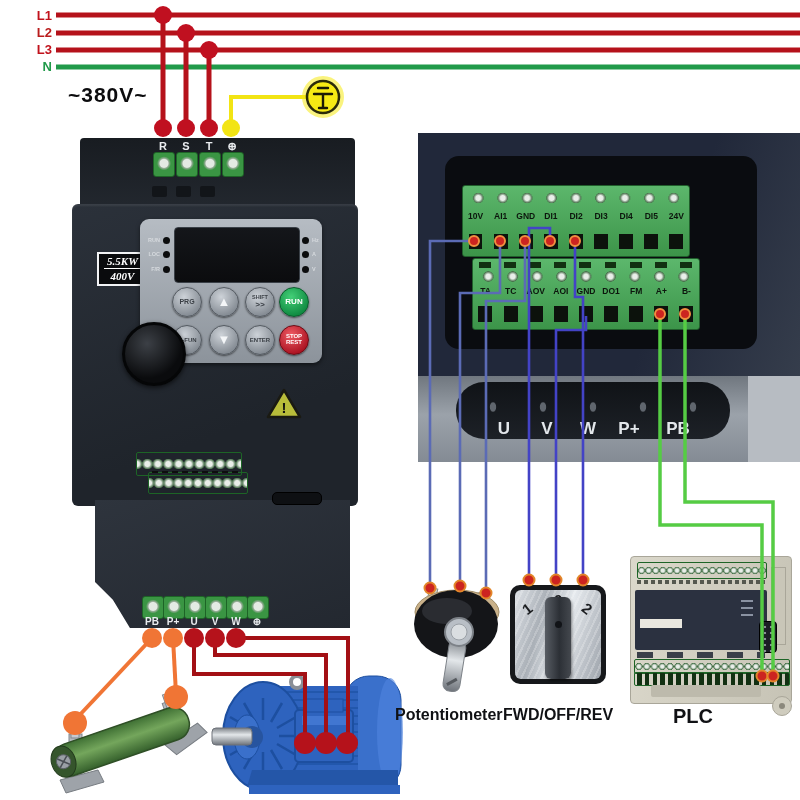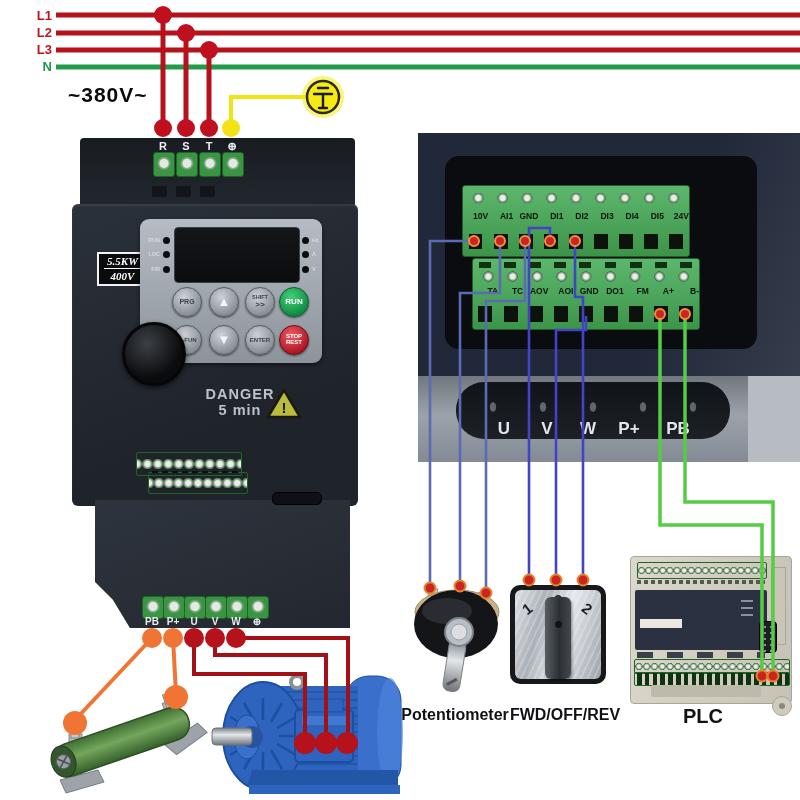--- a/index.html
+++ b/index.html
@@ -39,21 +39,21 @@
   .midstrip{background:linear-gradient(180deg,#55b064,#3a9448);border:1px solid #1d6426;border-radius:2px;}
   .screws{background-image:radial-gradient(circle at 50% 50%,#e9eee9 0 2.5px,#9fb3a0 3.5px,#49704c 5px,rgba(0,0,0,0) 5.5px);background-position:center;}
   #dashline{left:152px;top:471px;width:86px;height:0;border-top:2px dashed #0d0f0d;}
   #slot{left:272px;top:492px;width:48px;height:11px;background:#0e1013;border-radius:5px;border:1px solid #000;}
   .bterm-label{top:616px;width:22px;text-align:center;color:#e9ecef;font-weight:bold;font-size:10px;}
   
   #panel{left:418px;top:133px;width:382px;height:329px;background:linear-gradient(110deg,#21283a 60%,#39414f);}
   #panel-backdrop{left:445px;top:156px;width:312px;height:193px;background:#0a0c10;border-radius:14px;}
   .tblock{background:linear-gradient(180deg,#5cb76c,#3c9449);border:1px solid #205e2b;border-radius:3px;}
   .tlabels{display:flex;}
-  .tlabels span{flex:1;text-align:right;font-size:8.5px;font-weight:bold;color:#0c160d;}
+  .tlabels span{flex:1;text-align:center;font-size:8.5px;font-weight:bold;color:#0c160d;}
   .holes{background-image:repeating-linear-gradient(90deg,rgba(0,0,0,0) 0 5.5px,#0c120c 5.5px 19.5px,rgba(0,0,0,0) 19.5px 25.1px);}
   .dashes{background-image:repeating-linear-gradient(90deg,rgba(0,0,0,0) 0 6px,#123012 6px 18px,rgba(0,0,0,0) 18px 25.1px);}
   #grayband{left:418px;top:376px;width:330px;height:86px;background:linear-gradient(180deg,#70777f,#9ba2aa 45%,#848b94);}
   #oval{left:456px;top:382px;width:274px;height:57px;border-radius:28px;background:linear-gradient(180deg,#101317,#1d2127);
       background-color:#14171c;}
   #oval .pins{position:absolute;left:12px;top:12px;right:12px;height:26px;
       background-image:radial-gradient(6px 9px at 50% 50%,#60666e 0 45%,rgba(0,0,0,0) 60%);background-size:50px 26px;}
   .pwr-label{top:419px;width:34px;text-align:center;color:#e3e7eb;font-weight:bold;font-size:17px;}
   #corner{left:748px;top:376px;width:52px;height:86px;background:#b7bcc2;}
   
@@ -76,21 +76,21 @@
       background-image:repeating-linear-gradient(180deg,#8a92a2 0 2px,rgba(0,0,0,0) 2px 7px);}
   #plc-db9{position:absolute;left:128px;top:64px;width:16px;height:30px;background:#1b1e25;border-radius:4px;border:1px solid #000;
       background-image:radial-gradient(circle at 50% 50%,#8a8f96 0 1px,rgba(0,0,0,0) 1.6px);background-size:6px 6px;background-position:2px 2px;}
   #plc-badges{position:absolute;left:6px;top:95px;width:128px;height:6px;
       background-image:repeating-linear-gradient(90deg,#3a3f49 0 16px,rgba(0,0,0,0) 16px 30px);}
   #plc-slot{position:absolute;left:140px;top:10px;width:13px;height:76px;background:#c9c6b8;border:1px solid #a9a699;}
   #plc-ear{position:absolute;left:141px;top:139px;width:18px;height:18px;border-radius:50%;background:#cfccbe;border:1px solid #a9a699;}
   #plc-ear:after{content:"";position:absolute;left:6px;top:6px;width:6px;height:6px;border-radius:50%;background:#8b887c;}
   #plc-base{position:absolute;left:20px;top:128px;width:110px;height:12px;background:#bdbaac;border-radius:2px;}
   
-  .complabel{font-weight:bold;font-size:16px;color:#101114;text-align:center;z-index:10;}
+  .complabel{font-weight:bold;font-size:16px;color:#101114;z-index:10;}
   #v380{left:68px;top:83px;font-weight:bold;font-size:21px;color:#0b0b0d;letter-spacing:1px;z-index:10;}
 </style>
 </head>
 <body>
 
 <div id="canvas">
 
   <svg width="800" height="800" style="z-index:1">
     <line x1="56" y1="15" x2="800" y2="15" stroke-width="5" stroke="#b5121b"></line>
     <line x1="56" y1="33" x2="800" y2="33" stroke-width="5" stroke="#b5121b"></line>
@@ -164,24 +164,20 @@
   <div class="abs btn btn-run" style="left:279px;top:287px;font-size:8px;line-height:28px;z-index:5">RUN</div>
   <div class="abs btn" style="left:172px;top:325px;font-size:6px;line-height:28px;z-index:5">M-FUN</div>
   <div class="abs btn" style="left:209px;top:325px;font-size:13px;line-height:27px;color:#f4f6f8;z-index:5">▼</div>
   <div class="abs btn" style="left:245px;top:325px;font-size:6px;line-height:28px;z-index:5">ENTER</div>
   <div class="abs btn btn-stop" style="left:279px;top:325px;z-index:5;padding-top:7px;height:21px">
     <div style="font-size:6px">STOP</div>
     <div style="font-size:6px">REST</div>
   </div>
   <div class="abs" id="vfd-knob" style="z-index:5"></div>
 
-  <div class="abs" id="danger" style="z-index:4">
-    <div>DANGER</div>
-    <div>5 min</div>
-  </div>
 
   <div class="abs midstrip screws" style="left:136px;top:452px;width:104px;height:22px;background-size:10.4px 22px;z-index:4"></div>
   <div class="abs midstrip screws" style="left:148px;top:472px;width:98px;height:20px;background-size:9.8px 20px;z-index:4"></div>
   <div class="abs" id="dashline" style="z-index:5"></div>
   <div class="abs" id="slot" style="z-index:4"></div>
 
   <div class="abs gterm2" style="left:142px;z-index:3"></div>
   <div class="abs gterm2" style="left:163px;z-index:3"></div>
   <div class="abs gterm2" style="left:184px;z-index:3"></div>
   <div class="abs gterm2" style="left:205px;z-index:3"></div>

